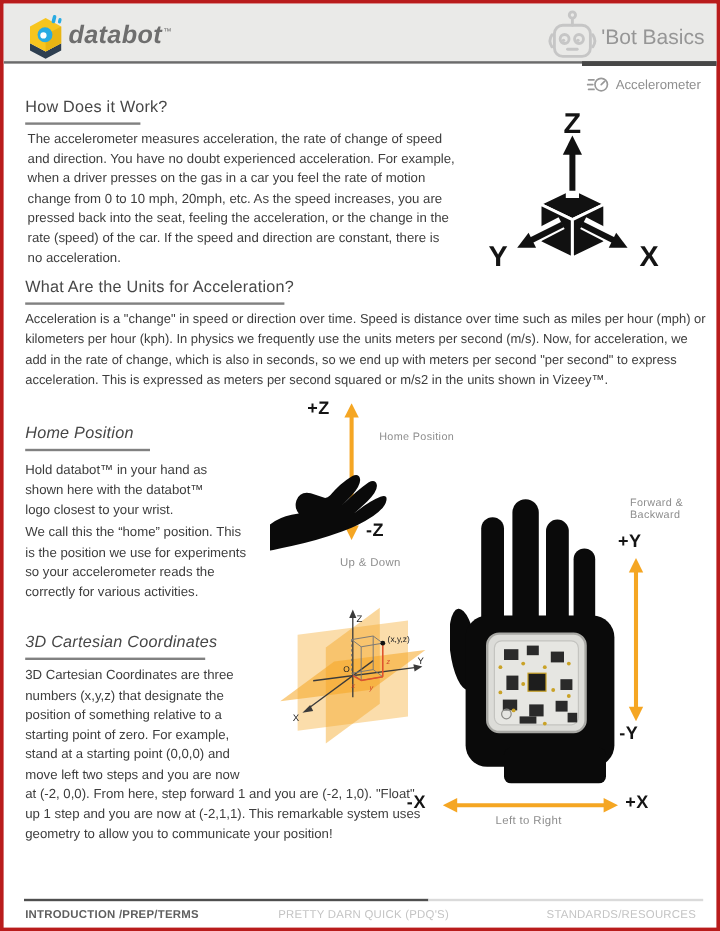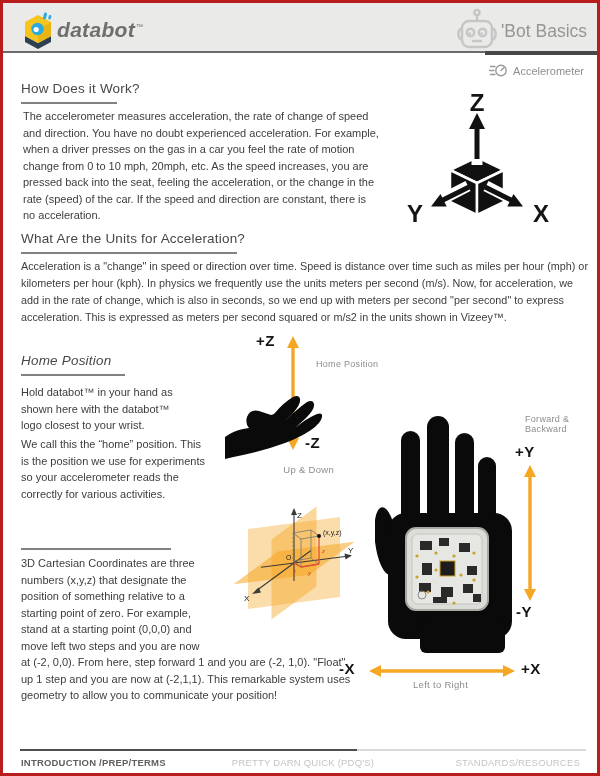--- a/index.html
+++ b/index.html
@@ -201,20 +201,21 @@
 
   <div class="abs axis-label" style="left:336px;top:657px;">-X</div>
   <svg class="abs" style="left:366px;top:661px;" width="146" height="14" viewBox="0 0 146 14">
     <line x1="9" y1="7" x2="137" y2="7" stroke="#F5A623" stroke-width="3.4"></line>
     <polygon points="0,7 12,1 12,13" fill="#F5A623"></polygon>
     <polygon points="146,7 134,1 134,13" fill="#F5A623"></polygon>
   </svg>
   <div class="abs axis-label" style="left:518px;top:657px;">+X</div>
   <div class="abs caption" style="left:410px;top:676px;width:90px;text-align:left;">Left to Right</div>
 
+  <div class="abs h h-it" style="left:18px;top:524px;">3D Cartesian Coordinates</div>
   <div class="abs rule" style="left:18px;top:545px;width:150px;"></div>
 
   <div class="abs cart-wrap">
     <div class="cart-spacer"></div>
     <div class="body-text">3D Cartesian Coordinates are three numbers (x,y,z) that designate the position of something relative to a starting point of zero.  For example, stand at a starting point (0,0,0) and move left two steps and you are now at (-2, 0,0). From here, step forward 1 and you are (-2, 1,0). "Float" up 1 step and you are now at (-2,1,1).  This remarkable system uses geometry to allow you to communicate your position!</div>
   </div>
 
   <svg class="abs" style="left:228px;top:500px;" width="126" height="122" viewBox="0 0 126 122">
     <polygon points="17,26 109,14 109,94 17,106" fill="#F5A623" opacity="0.38"></polygon>
     <polygon points="40.5,36.5 85.5,3.5 85.5,83.5 40.5,116.5" fill="#F5A623" opacity="0.45"></polygon>

